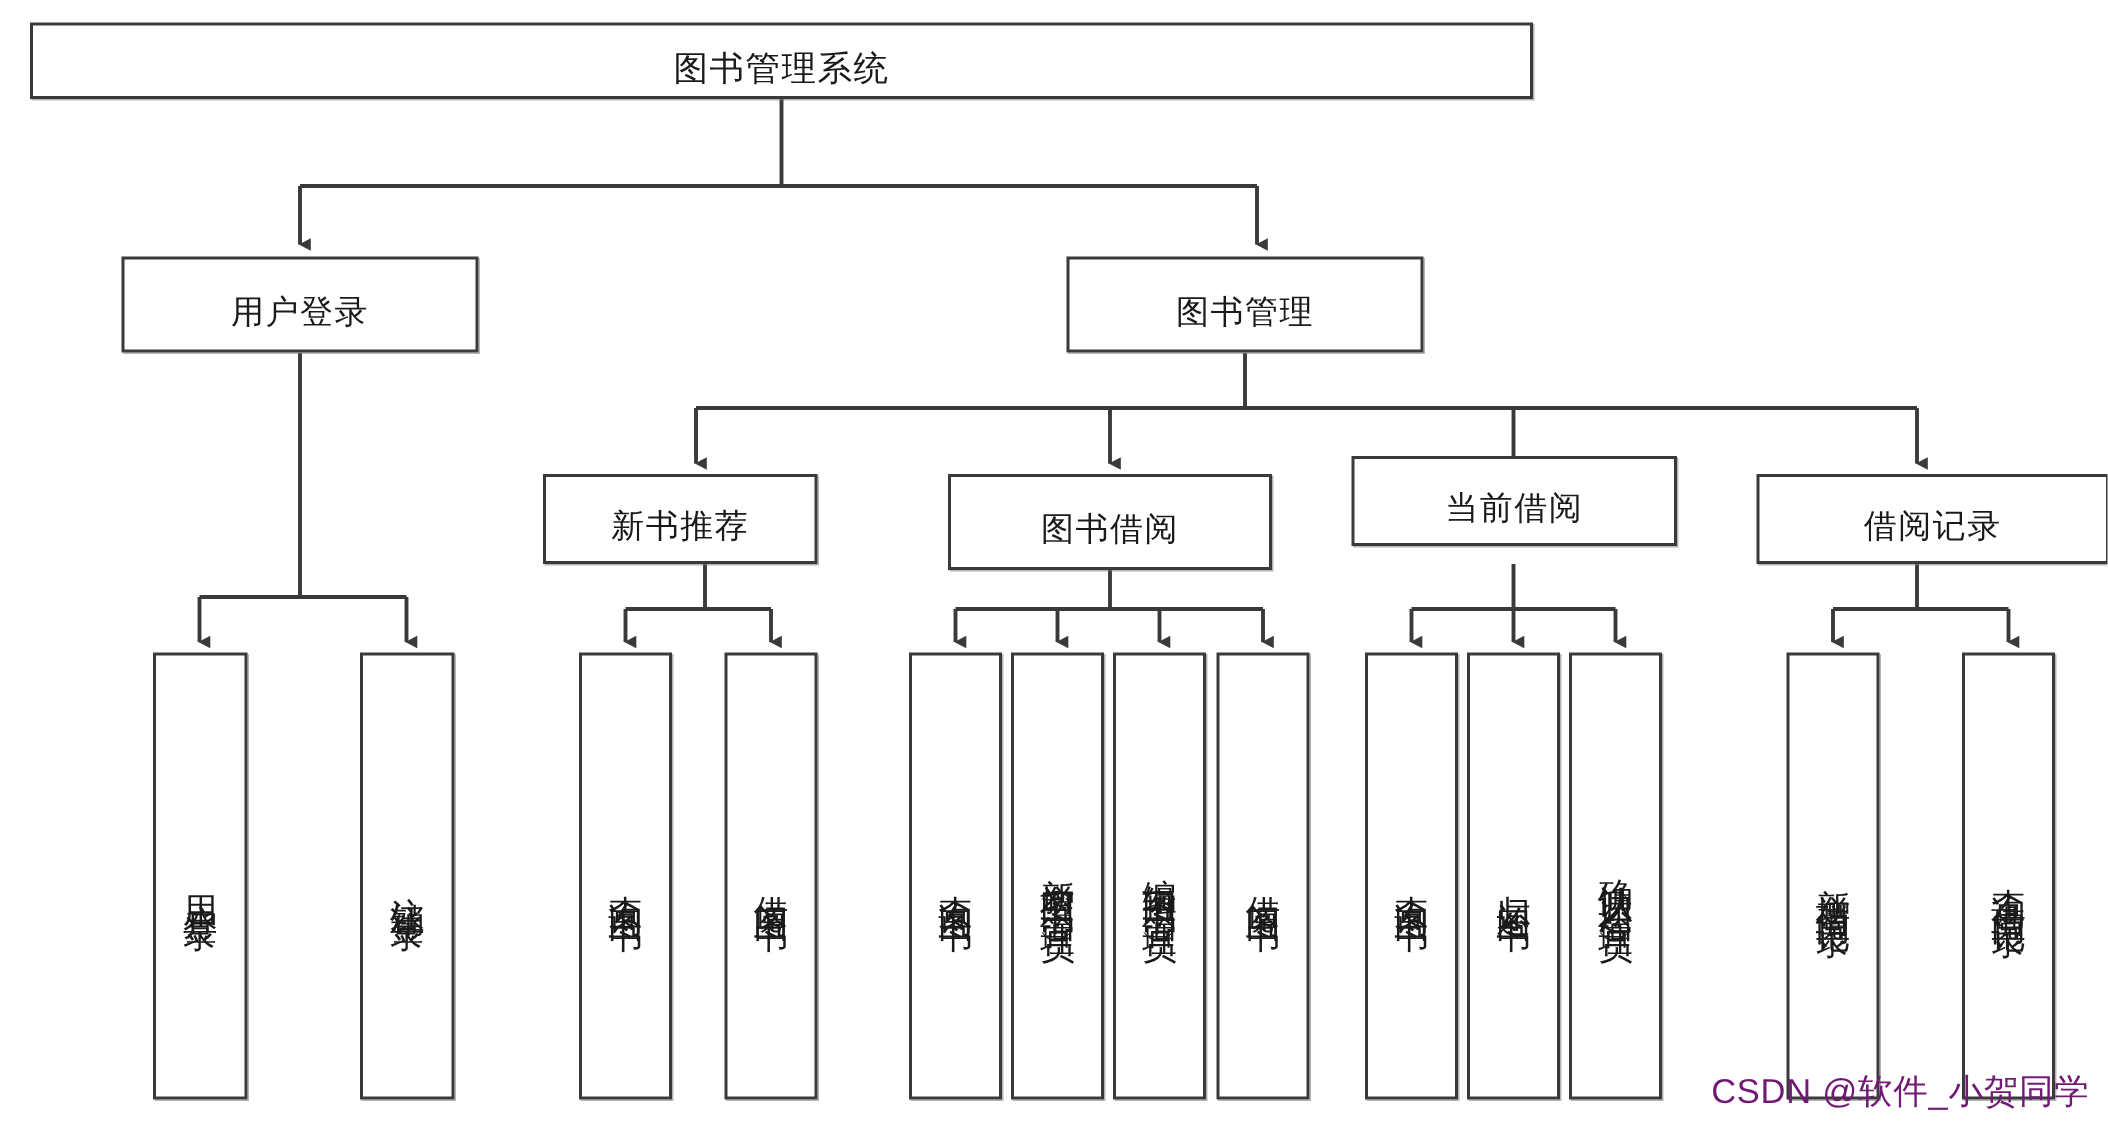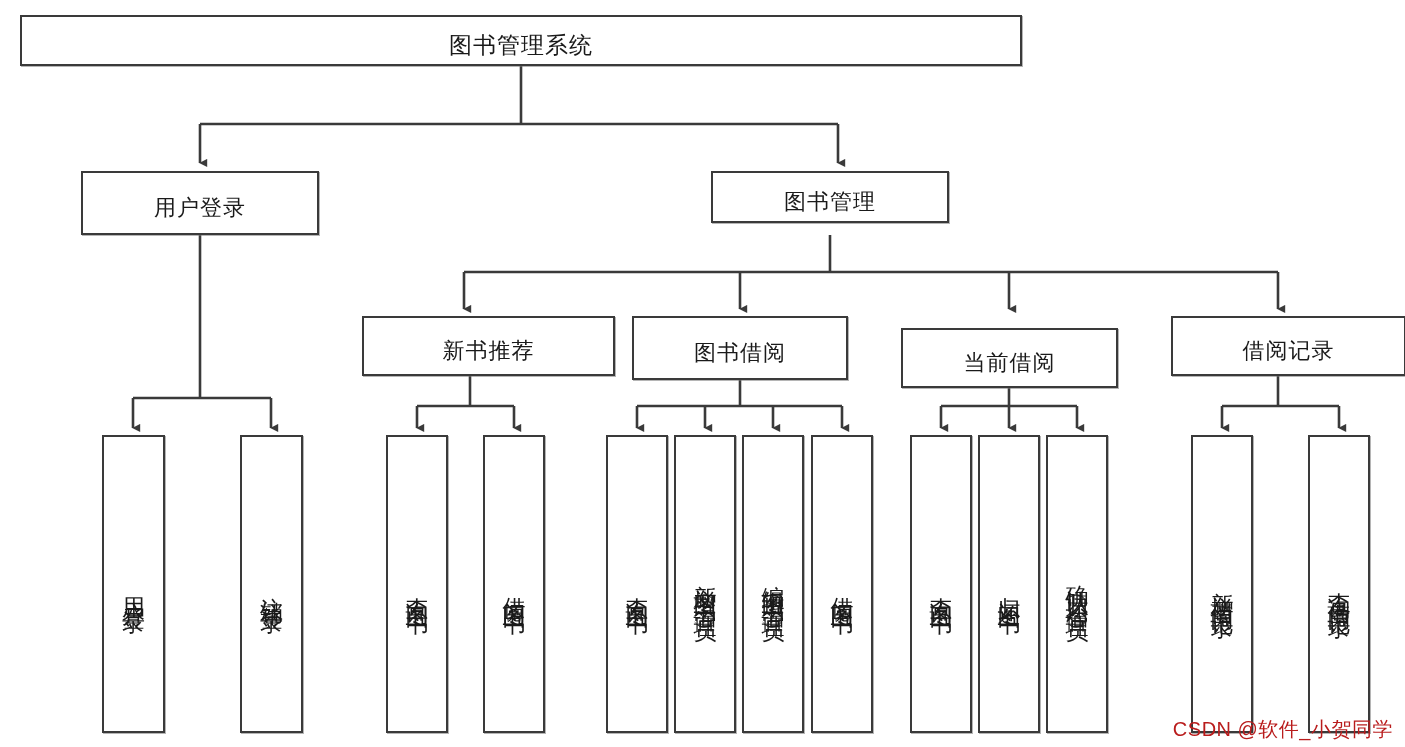--- a/index.html
+++ b/index.html
@@ -38,22 +38,22 @@
     text-orientation:upright;
     font-size:23px;
     letter-spacing:5px;
     line-height:1;
     white-space:nowrap;
   }
   .watermark{
     position:absolute;
     right:12px;
     bottom:4px;
-    font-size:20px;
-    color:#b91c1c;
+    font-size:23px;
+    color:#701a75;
     letter-spacing:.5px;
     white-space:nowrap;
     user-select:none;
   }
 </style>
 </head>
 <body>
 
 <div id="canvas">
 
@@ -107,31 +107,31 @@
     </g>
   </svg>
 
   <div class="node h root" style="left:20px;top:15px;width:1002px;height:51px;">
     <span class="lbl">图书管理系统</span>
   </div>
 
   <div class="node h" style="left:81px;top:171px;width:238px;height:64px;">
     <span class="lbl">用户登录</span>
   </div>
-  <div class="node h" style="left:711px;top:171px;width:238px;height:52px;">
+  <div class="node h" style="left:711px;top:171px;width:238px;height:64px;">
     <span class="lbl">图书管理</span>
   </div>
 
-  <div class="node h" style="left:362px;top:316px;width:253px;height:60px;">
+  <div class="node h" style="left:362px;top:316px;width:183px;height:60px;">
     <span class="lbl">新书推荐</span>
   </div>
   <div class="node h" style="left:632px;top:316px;width:216px;height:64px;">
     <span class="lbl">图书借阅</span>
   </div>
-  <div class="node h" style="left:901px;top:328px;width:217px;height:60px;">
+  <div class="node h" style="left:901px;top:304px;width:217px;height:60px;">
     <span class="lbl">当前借阅</span>
   </div>
   <div class="node h" style="left:1171px;top:316px;width:235px;height:60px;">
     <span class="lbl">借阅记录</span>
   </div>
 
   <div class="node v" style="left:102px;top:435px;width:63px;height:298px;">
     <span class="lbl">用户登录</span>
   </div>
   <div class="node v" style="left:240px;top:435px;width:63px;height:298px;">

